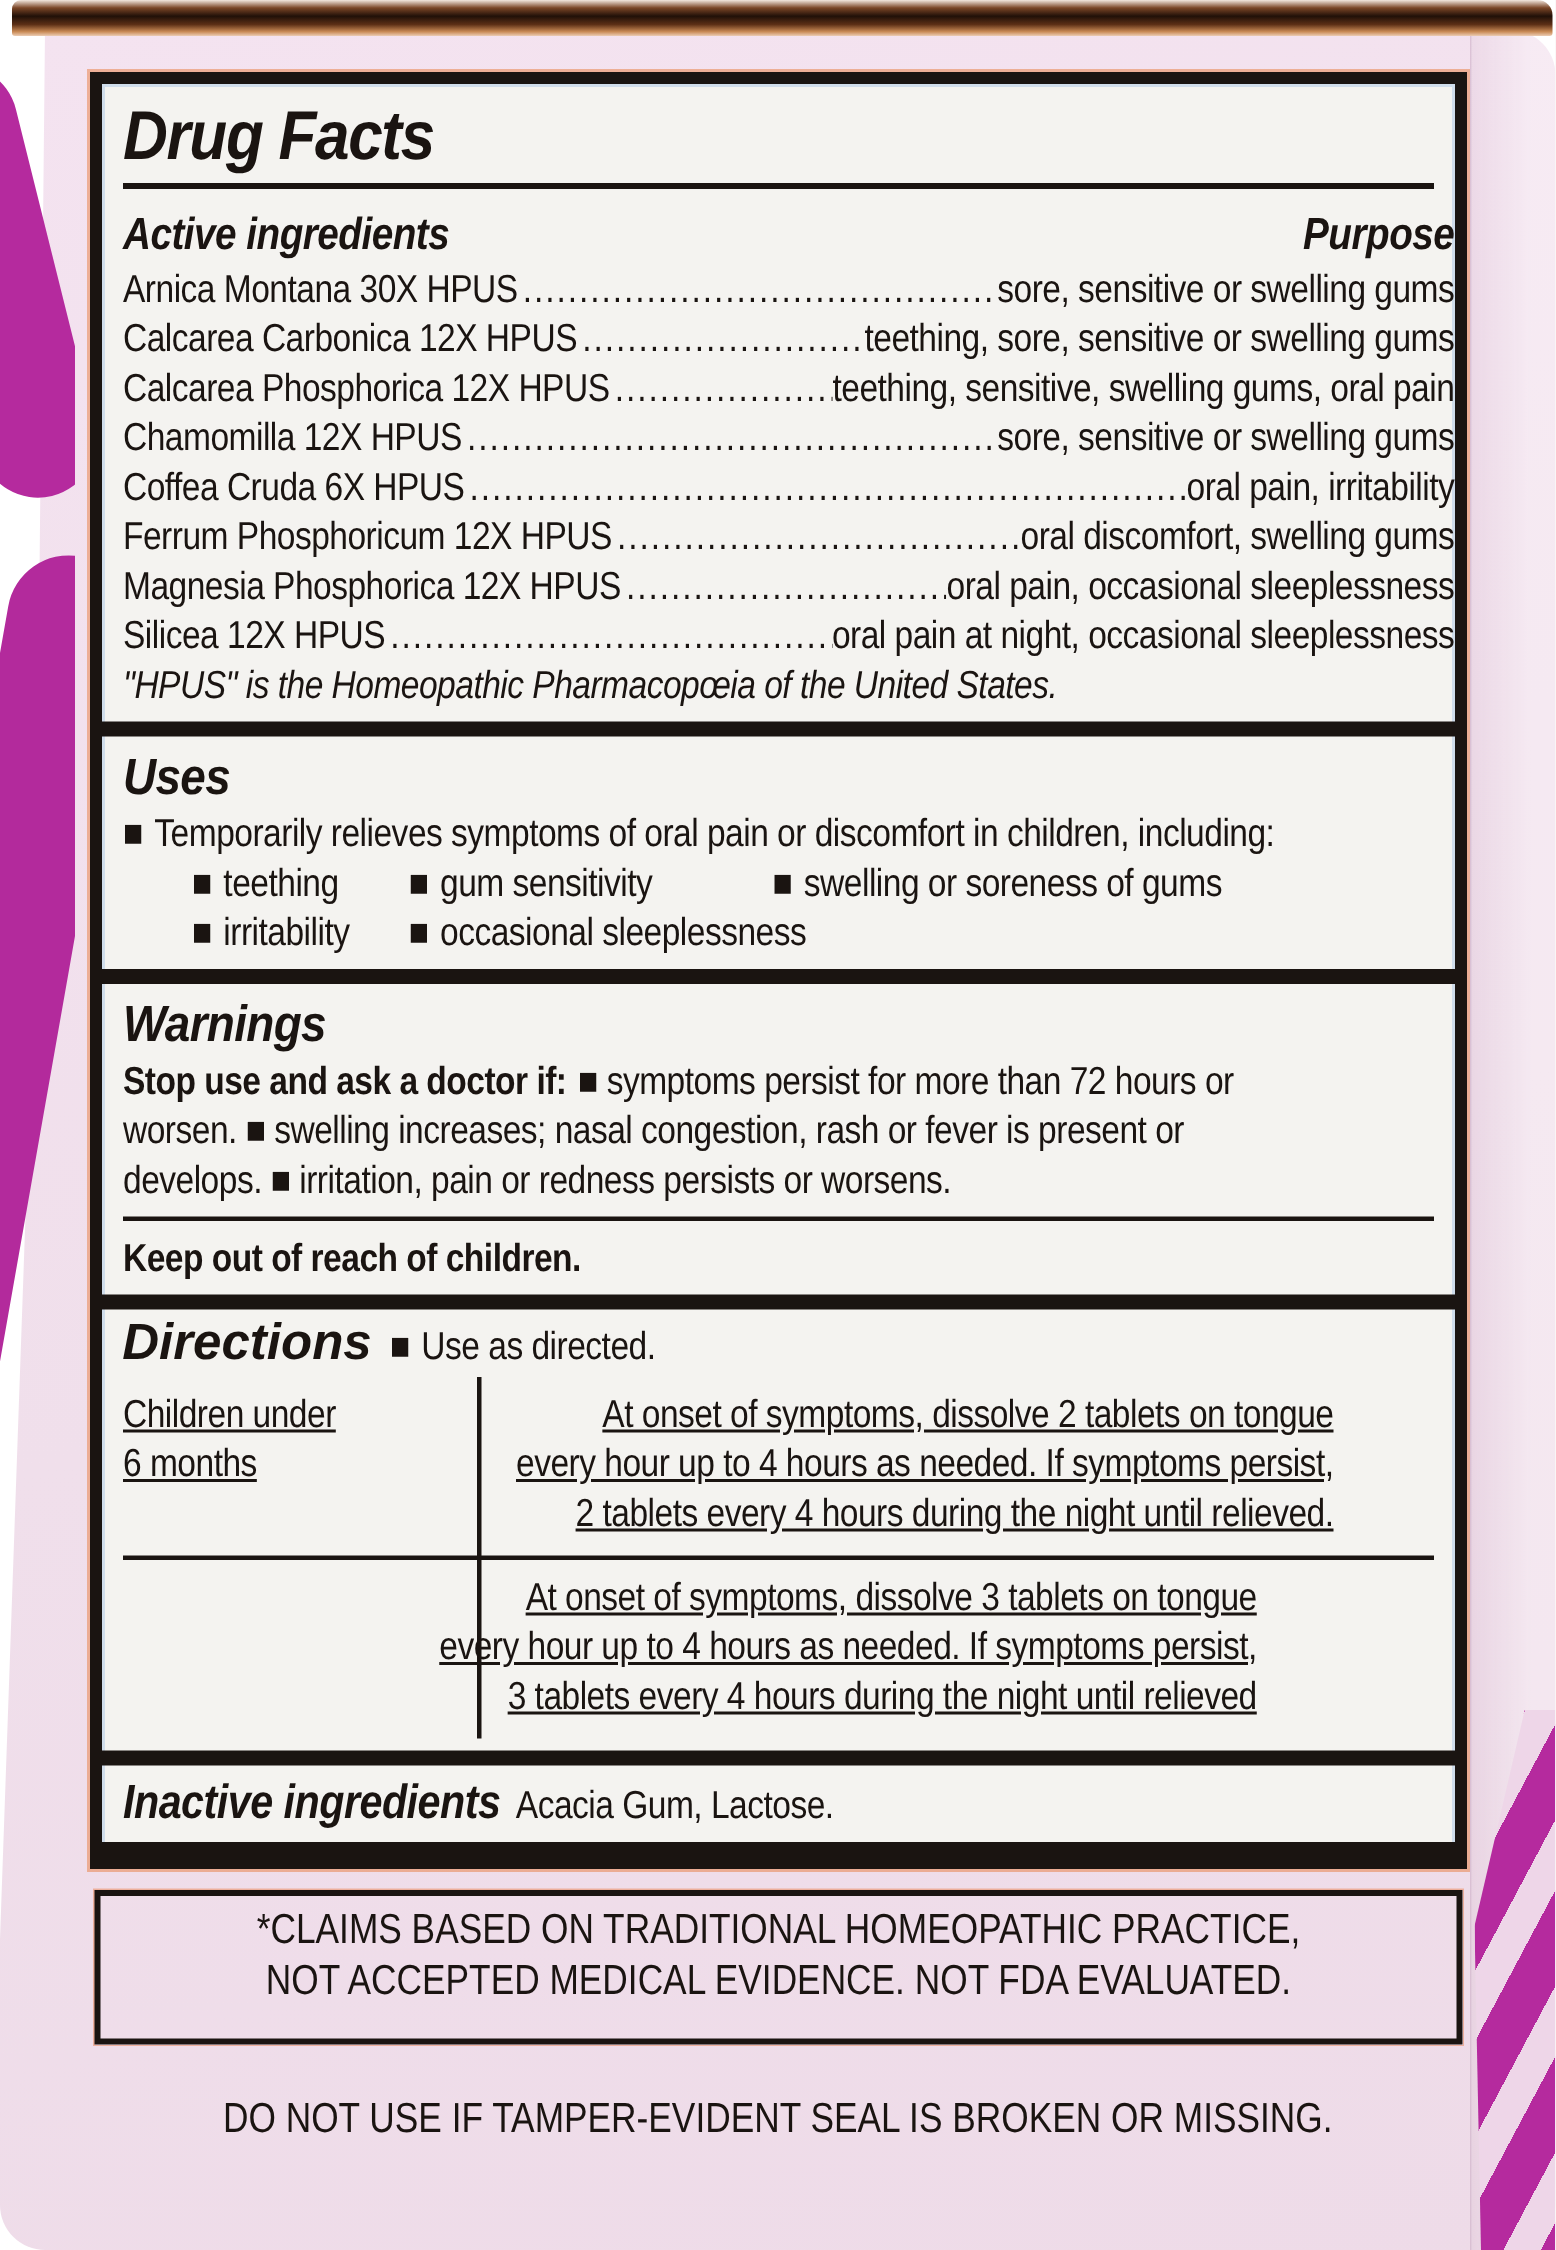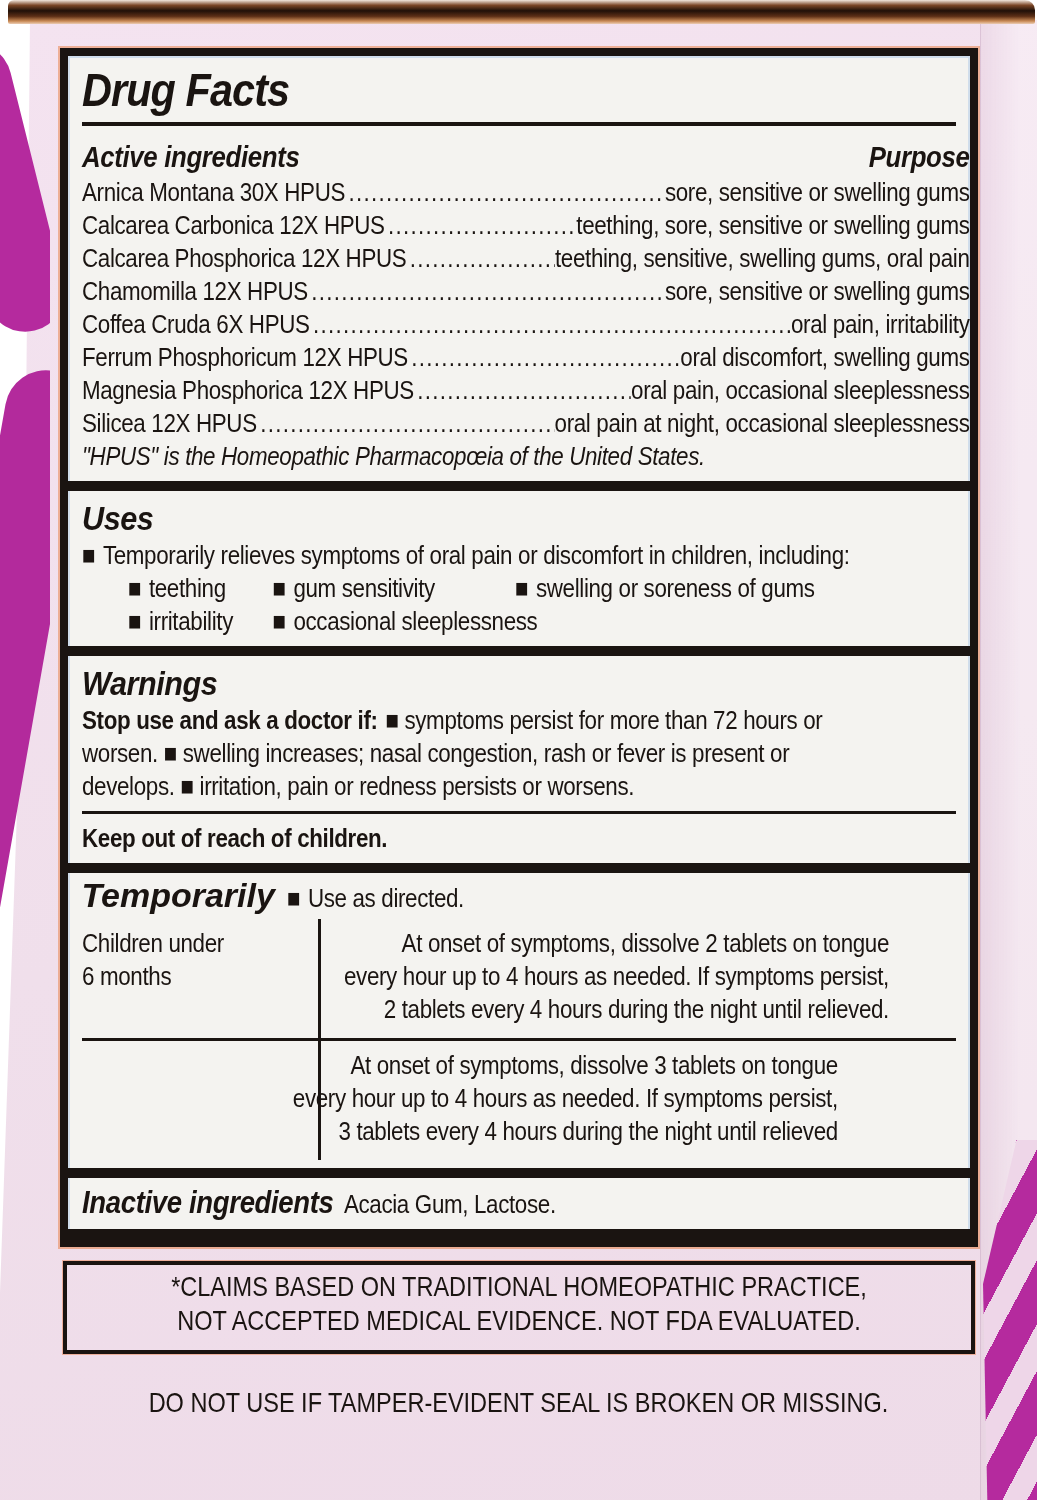--- a/index.html
+++ b/index.html
@@ -6,20 +6,21 @@
   body{
     width:1037px;height:1500px;position:relative;overflow:hidden;
     background:#ffffff;color:#1a1411;
     font-family:"Liberation Sans",sans-serif;
   }
   
   .box-face{
     position:absolute;left:0;right:0;top:20px;bottom:0;
     background:linear-gradient(165deg,#f4e3f0 0%,#f0dfeb 55%,#eedbe8 100%);
     clip-path:polygon(30px 0,100% 0,100% 100%,0 100%,0 86%,24px 40%);
+    border-radius:30px;
   }
   .face-right-shade{
     position:absolute;right:0;top:0;bottom:0;width:56px;
     background:linear-gradient(90deg,rgba(120,60,100,.05),rgba(255,255,255,.30) 70%);
     border-left:1px solid rgba(170,120,160,.35);
   }
   .box-top-edge{
     position:absolute;top:0;left:8px;right:2px;height:24px;z-index:6;
     border-radius:6px 10px 2px 2px;
     background:linear-gradient(180deg,#f3e7de 0%,#7a4526 22%,#201008 45%,#5c2f16 68%,#c98a55 88%,#eccdb4 100%);
@@ -58,31 +59,31 @@
   .ing-leader::before{content:"..........................................................................................................................................";letter-spacing:1.5px;}
   .ing-purpose{white-space:nowrap;flex:none;}
   .note-line{font-style:italic;}
   .sq{margin-right:9px;}
   .uses-row{display:flex;margin-left:46px;white-space:nowrap;transform:scaleX(.86);transform-origin:0 50%;letter-spacing:-.4px;}
   .uses-row .c1{width:168px;flex:none;}
   .uses-row .c2{width:282px;flex:none;}
   .b-label{font-weight:700;margin-right:9px;}
   .keep-out{font-weight:700;}
   .dir-head{display:flex;align-items:baseline;}
-  .dir-table{position:relative;margin-top:4px;}
+  .dir-table{position:relative;margin-top:4px;text-decoration:underline;}
   .dir-vline{position:absolute;left:236px;top:0;bottom:0;width:3px;background:#1a1411;}
   .dir-row{display:flex;padding:8px 0 12px;}
   .dir-age{width:232px;flex:none;}
   .dir-instr{flex:1;padding-left:30px;text-align:right;}
   .sec{padding:6px 0 8px;}
   .sec-tight{padding:8px 0;}
   
   .claims-box{
     width:912px;margin:14px auto 0;box-sizing:border-box;
-    border:4px solid #1a1411;padding:5px 8px 12px;text-align:center;
+    border:4px solid #1a1411;padding:5px 8px 22px;text-align:center;
     box-shadow:0 0 0 1px rgba(235,120,62,.45);
   }
   .tamper-wrap{text-align:center;margin-top:32px;}
 </style>
 </head>
 <body>
 
 <div class="box-top-edge"></div>
 
 <div class="accent-left">
@@ -174,21 +175,21 @@
       <div class="tl">worsen. ■ swelling increases; nasal congestion, rash or fever is present or</div>
       <div class="tl">develops. ■ irritation, pain or redness persists or worsens.</div>
       <hr class="thin-rule">
       <div class="tl keep-out">Keep out of reach of children.</div>
     </div>
 
     <div class="divider"></div>
 
     <div class="sec">
       <div class="dir-head">
-        <span class="h-inline" style="font-size:34px;">Temporarily</span>
+        <span class="h-inline" style="font-size:34px;">Directions</span>
         <span class="tl"><span class="sq">■</span><span>Use as directed.</span></span>
       </div>
       <div class="dir-table">
         <div class="dir-vline"></div>
         <div class="dir-row">
           <div class="dir-age">
             <div class="tl">Children under</div>
             <div class="tl">6 months</div>
           </div>
           <div class="dir-instr">

